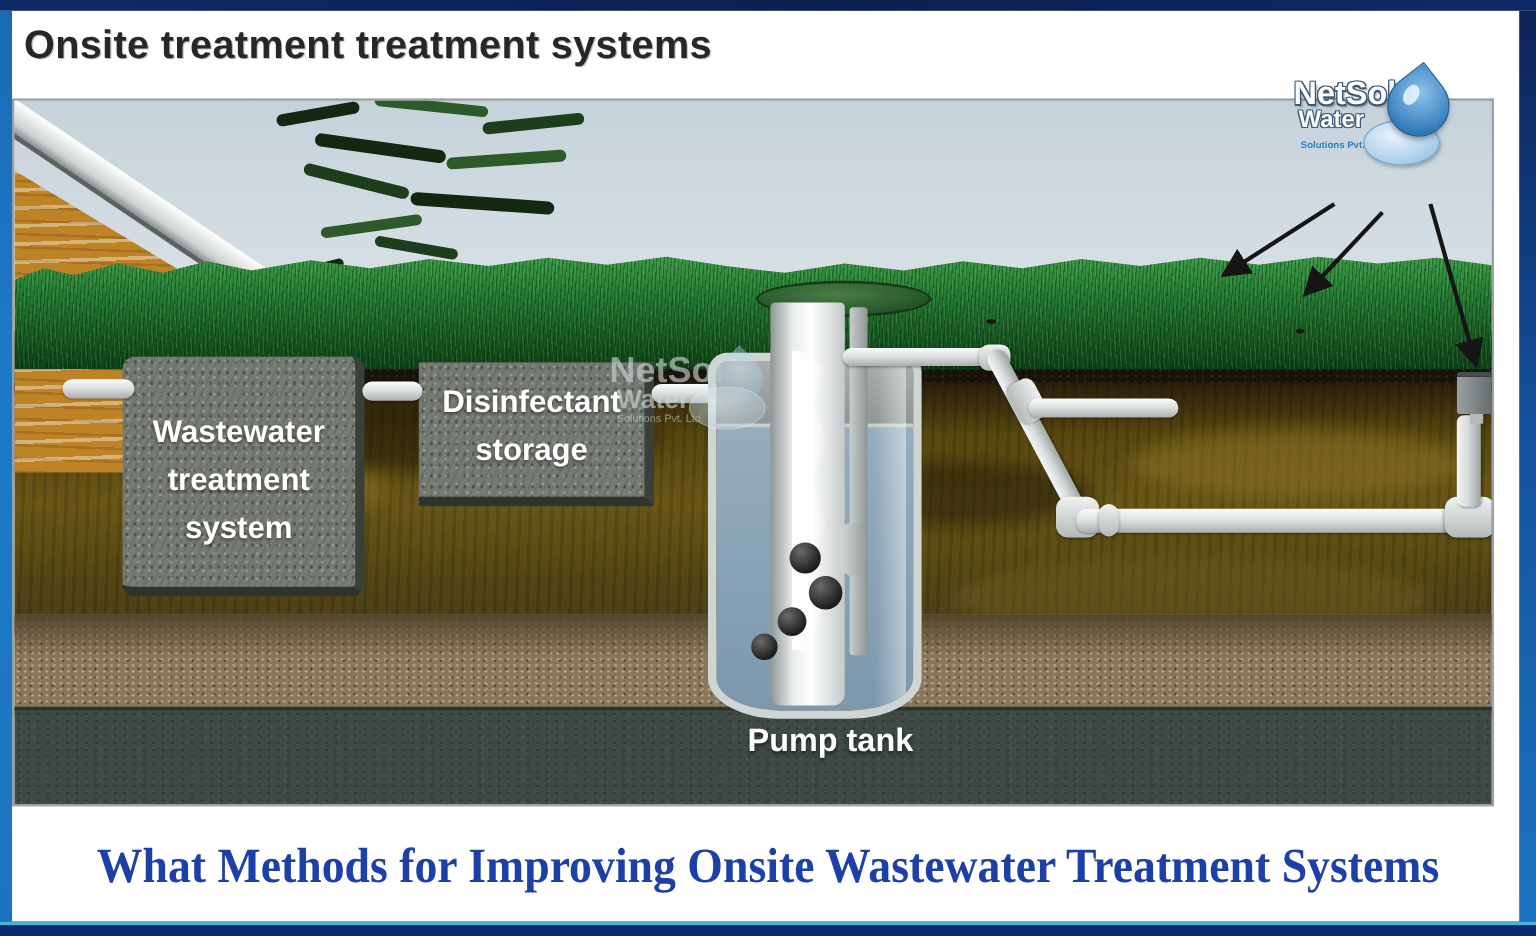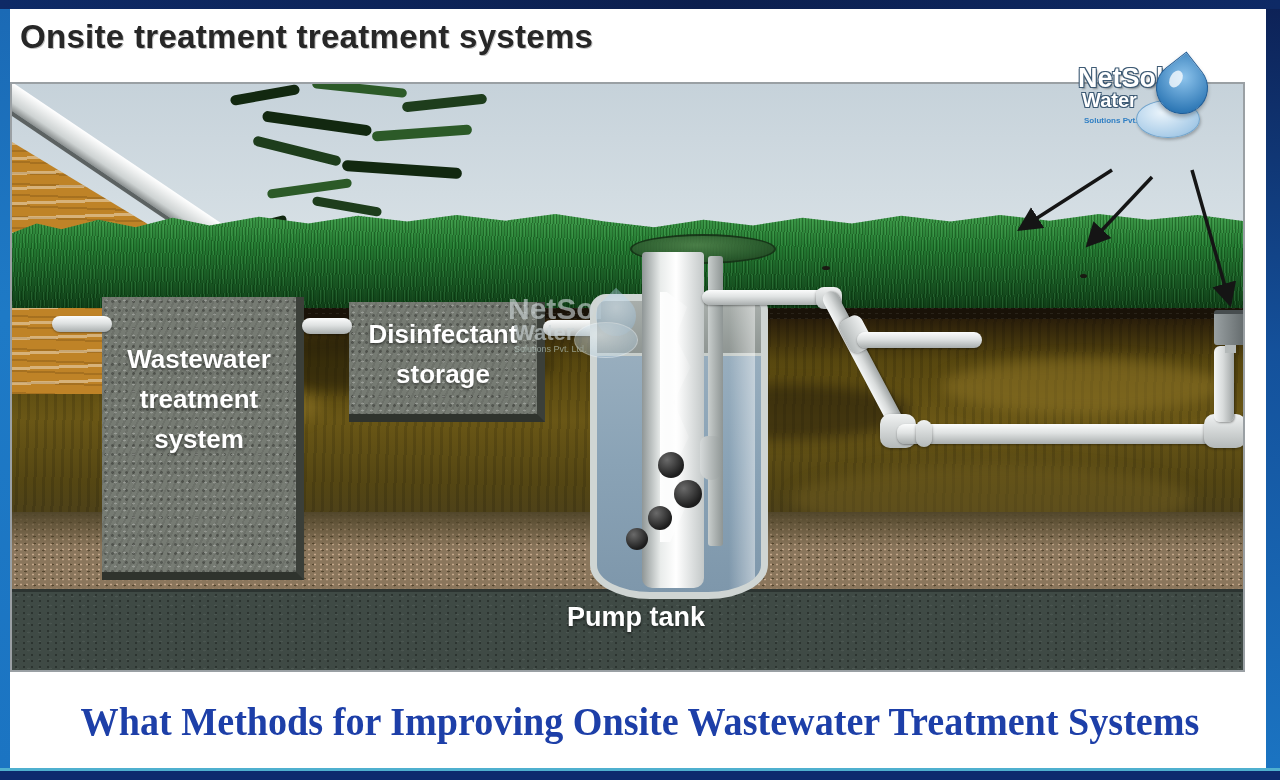--- a/index.html
+++ b/index.html
@@ -66,21 +66,21 @@
   #lid{left:618px;top:150px;width:142px;height:26px;border-radius:50%;
        background:radial-gradient(ellipse at 45% 35%,#4e7f4a,#2c5a2e 60%,#1c3a1c);border:2px solid #163016;opacity:.9;}
 
   
   .gbox{background-color:#767b73;
      background-image:radial-gradient(rgba(255,255,255,.25) 1px,transparent 1.5px),
                       radial-gradient(rgba(0,0,0,.28) 1px,transparent 1.5px),
                       repeating-linear-gradient(115deg,rgba(0,0,0,.08) 0 2px,transparent 2px 6px);
      background-size:9px 7px,7px 9px,auto;
      border-right:8px solid #3b3f39;border-bottom:8px solid #2f332d;box-sizing:border-box;}
-  #box1{left:90px;top:213px;width:202px;height:283px;}
+  #box1{left:90px;top:213px;width:202px;height:200px;border-radius:11px;}
   #box2{left:337px;top:218px;width:196px;height:120px;}
   .box-label{position:absolute;width:100%;text-align:center;color:#ffffff;font-weight:bold;font-size:26px;
      line-height:40px;text-shadow:0 2px 3px rgba(0,0,0,.45);}
   #box1 .box-label{top:42px;}
   #box2 .box-label{top:12px;}
 
   
   .pipe-h{position:absolute;height:16px;background:linear-gradient(180deg,#fbfcfc,#dfe2e2 45%,#a9aeae);
           border-radius:8px;box-shadow:0 1px 2px rgba(0,0,0,.35);}
   .pipe-v{position:absolute;background:linear-gradient(90deg,#f4f6f6,#d8dbdb 45%,#9fa4a4);
@@ -101,21 +101,21 @@
   #float-switch{left:688px;top:352px;width:22px;height:44px;border-radius:10px 10px 14px 14px;
       background:linear-gradient(90deg,#d6dada,#939a99);}
   .ball{position:absolute;border-radius:50%;background:radial-gradient(circle at 35% 30%,#6a6a6a,#1d1d1d 70%);}
 
   
   #spray-cup{left:1202px;top:226px;width:33px;height:31px;background:linear-gradient(90deg,#9aa1a3,#5f6668);border-radius:3px;border-top:4px solid #474d4f;}
   #spray-stem{left:1213px;top:255px;width:11px;height:14px;background:#b4b9b9;}
 
   
   #spray-label{left:1040px;top:50px;width:205px;text-align:center;font-size:27px;font-weight:bold;color:#1d1d1d;}
-  #pump-label{left:555px;top:518px;width:250px;text-align:left;font-size:27px;font-weight:bold;color:#ffffff;
+  #pump-label{left:555px;top:518px;width:250px;text-align:center;font-size:27px;font-weight:bold;color:#ffffff;
               text-shadow:0 2px 3px rgba(0,0,0,.5);}
 
   
   #arrows{left:0;top:0;width:1235px;height:590px;pointer-events:none;}
 
   
   #watermark{left:496px;top:212px;width:190px;height:70px;opacity:.62;color:#cfd8da;}
   #watermark .wm1{font-size:30px;font-weight:bold;line-height:26px;}
   #watermark .wm2{font-size:22px;font-weight:bold;line-height:22px;margin-left:6px;}
   #watermark .wm3{font-size:9px;color:#bcd0c9;margin-left:6px;}

